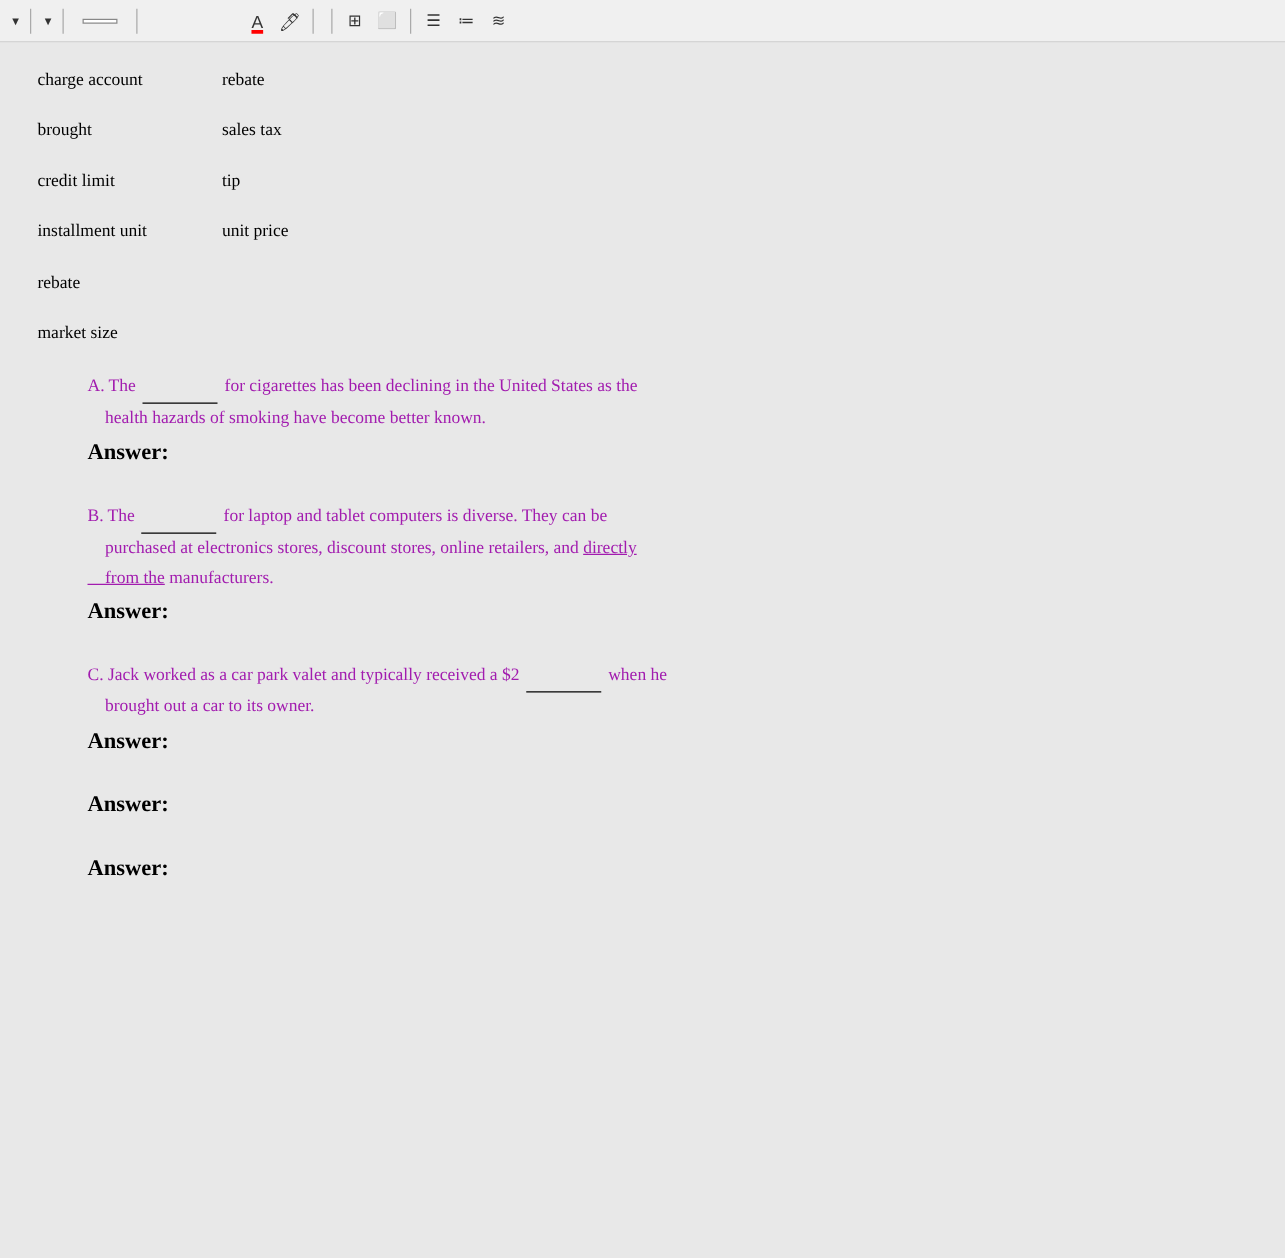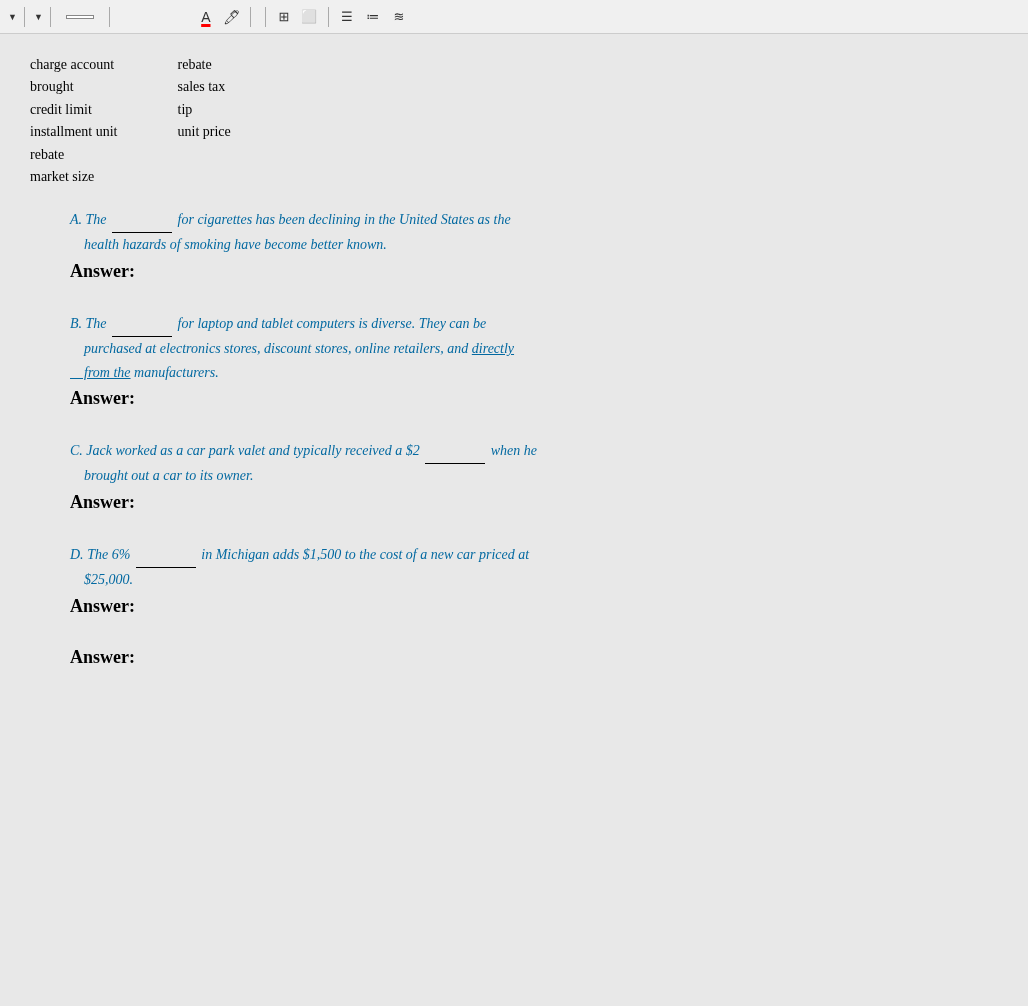--- a/index.html
+++ b/index.html
@@ -87,43 +87,42 @@
     
     .vocab-section {
       display: flex;
       gap: 60px;
       margin-bottom: 20px;
     }
 
     .vocab-column {
       display: flex;
       flex-direction: column;
-      gap: 0;
+      gap: 18px;
     }
 
     .vocab-item {
       font-size: 14px;
       color: #000;
       line-height: 1.6;
     }
 
     
     .questions-section {
       margin-left: 40px;
     }
 
     .question-block {
       margin-bottom: 30px;
     }
 
     .question-text {
       font-size: 14px;
       line-height: 1.7;
-      color: #0369a1;
-      font-style: italic;
+      color: #a21caf;
     }
 
     .answer-label {
       font-size: 18px;
       font-weight: bold;
       margin-top: 4px;
       display: block;
     }
 
     .blank {
@@ -226,21 +225,20 @@
       </div>
       <div class="question-block">
         <p class="question-text"><span>B.</span> The <span class="blank">&nbsp;</span> for laptop and tablet computers is diverse. They can be<br>&nbsp;&nbsp;&nbsp;&nbsp;purchased at electronics stores, discount stores, online retailers, and <span class="underline-text">directly<br>&nbsp;&nbsp;&nbsp;&nbsp;from the</span> manufacturers.</p>
         <span class="answer-label">Answer:</span>
       </div>
       <div class="question-block">
         <p class="question-text"><span>C.</span> Jack worked as a car park valet and typically received a $2 <span class="blank">&nbsp;</span> when he<br>&nbsp;&nbsp;&nbsp;&nbsp;brought out a car to its owner.</p>
         <span class="answer-label">Answer:</span>
       </div>
       <div class="question-block">
-        <p class="question-text"><span>D.</span> The 6% <span class="blank">&nbsp;</span> in Michigan adds $1,500 to the cost of a new car priced at<br>&nbsp;&nbsp;&nbsp;&nbsp;$25,000.</p>
         <span class="answer-label">Answer:</span>
       </div>
       <div class="question-block">
         <span class="answer-label">Answer:</span>
       </div>
     </div>
 
 </div>
 
 </body></html>

